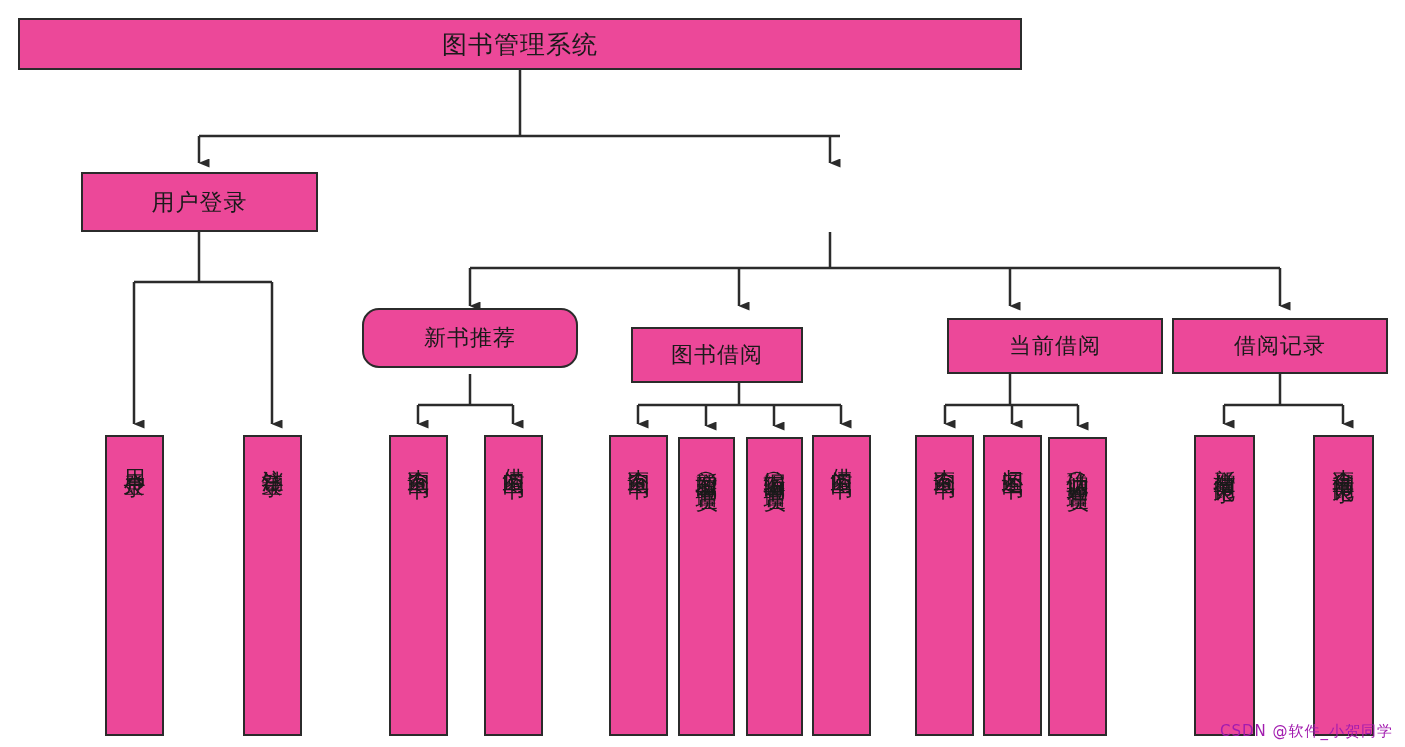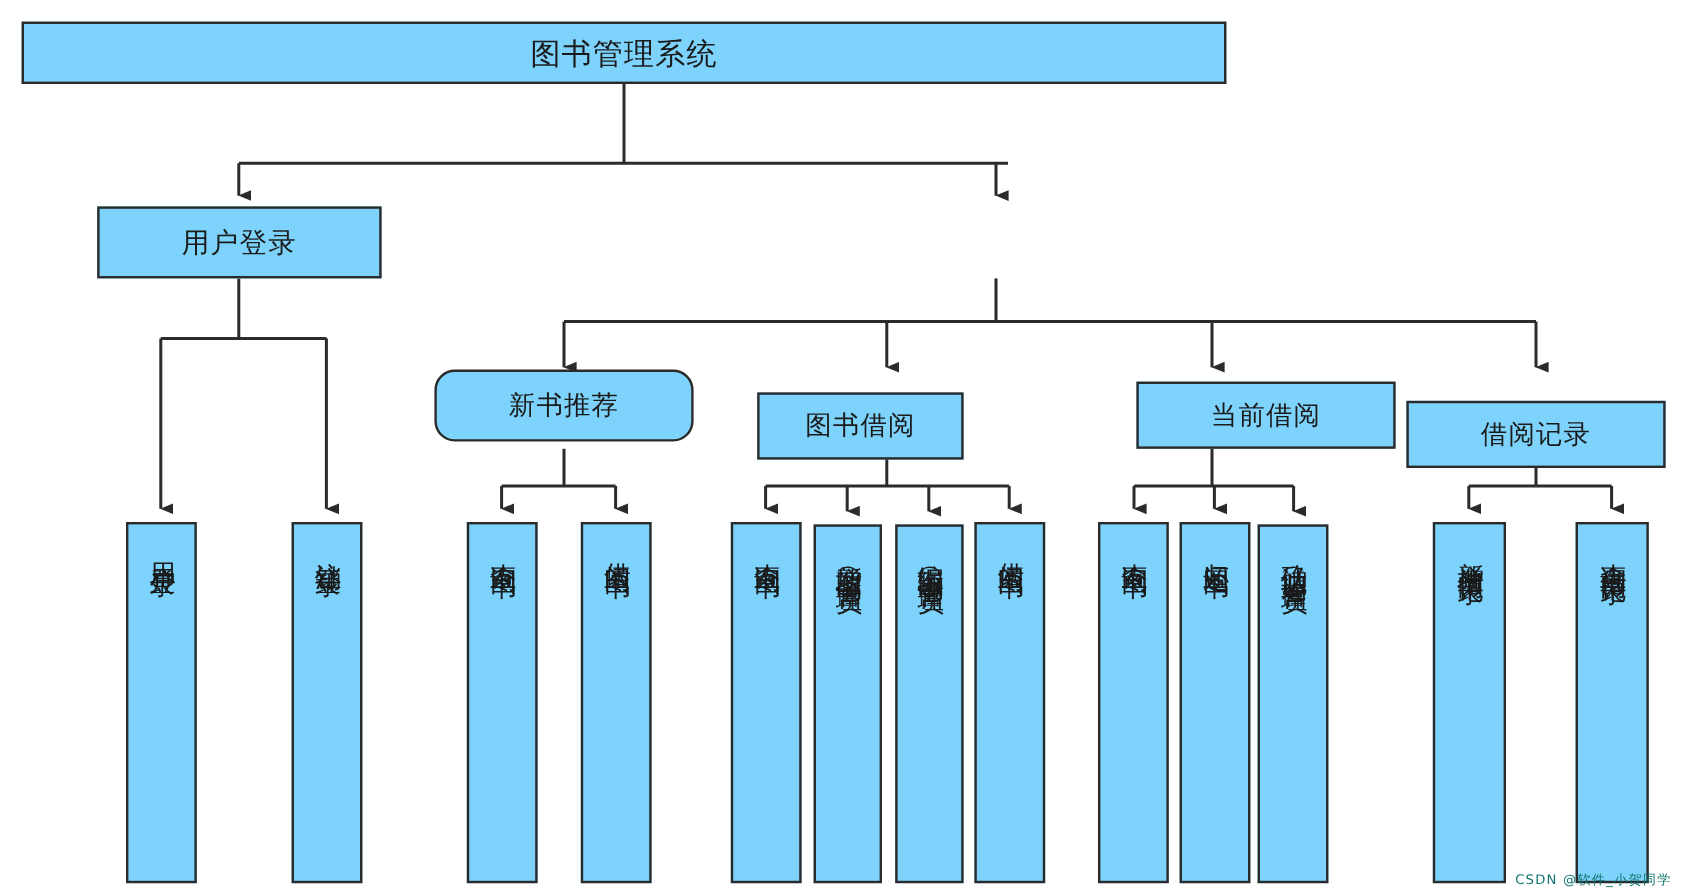--- a/index.html
+++ b/index.html
@@ -22,21 +22,21 @@
     position: absolute;
     left: 0;
     top: 0;
     width: 1405px;
     height: 747px;
   }
   .node {
     position: absolute;
     box-sizing: border-box;
     border: 2px solid #2b2b2b;
-    background: #7dd3fc;
+    background: #ec4899;
     display: flex;
     align-items: center;
     justify-content: center;
     color: #1a1a1a;
     z-index: 3;
   }
   .node.level0 {
     font-size: 25px;
   }
   .node.level1 {
@@ -60,22 +60,22 @@
     white-space: nowrap;
   }
   .htext {
     white-space: nowrap;
     letter-spacing: 1px;
   }
   #watermark {
     position: absolute;
     right: 12px;
     bottom: 6px;
-    font-size: 11px;
-    color: #0f766e;
+    font-size: 15px;
+    color: #a21caf;
     letter-spacing: 1px;
     z-index: 5;
     white-space: nowrap;
   }
 </style>
 </head>
 <body>
 
 <div id="canvas">
 
@@ -143,21 +143,21 @@
   </div>
 
   <div class="node level2" style="left:631px; top:327px; width:172px; height:56px;">
     <span class="htext">图书借阅</span>
   </div>
 
   <div class="node level2" style="left:902px; top:318px; width:216px; height:56px;margin-left:45px;">
     <span class="htext">当前借阅</span>
   </div>
 
-  <div class="node level2" style="left:1172px; top:318px; width:216px; height:56px;margin-top:16px;">
+  <div class="node level2" style="left:1172px; top:318px; width:216px; height:56px;">
     <span class="htext">借阅记录</span>
   </div>
 
   <div class="node leaf" style="left:105px; top:435px; width:59px; height:301px;">
     <span class="vtext">用户登录</span>
   </div>
 
   <div class="node leaf" style="left:243px; top:435px; width:59px; height:301px;">
     <span class="vtext">注销登录</span>
   </div>

